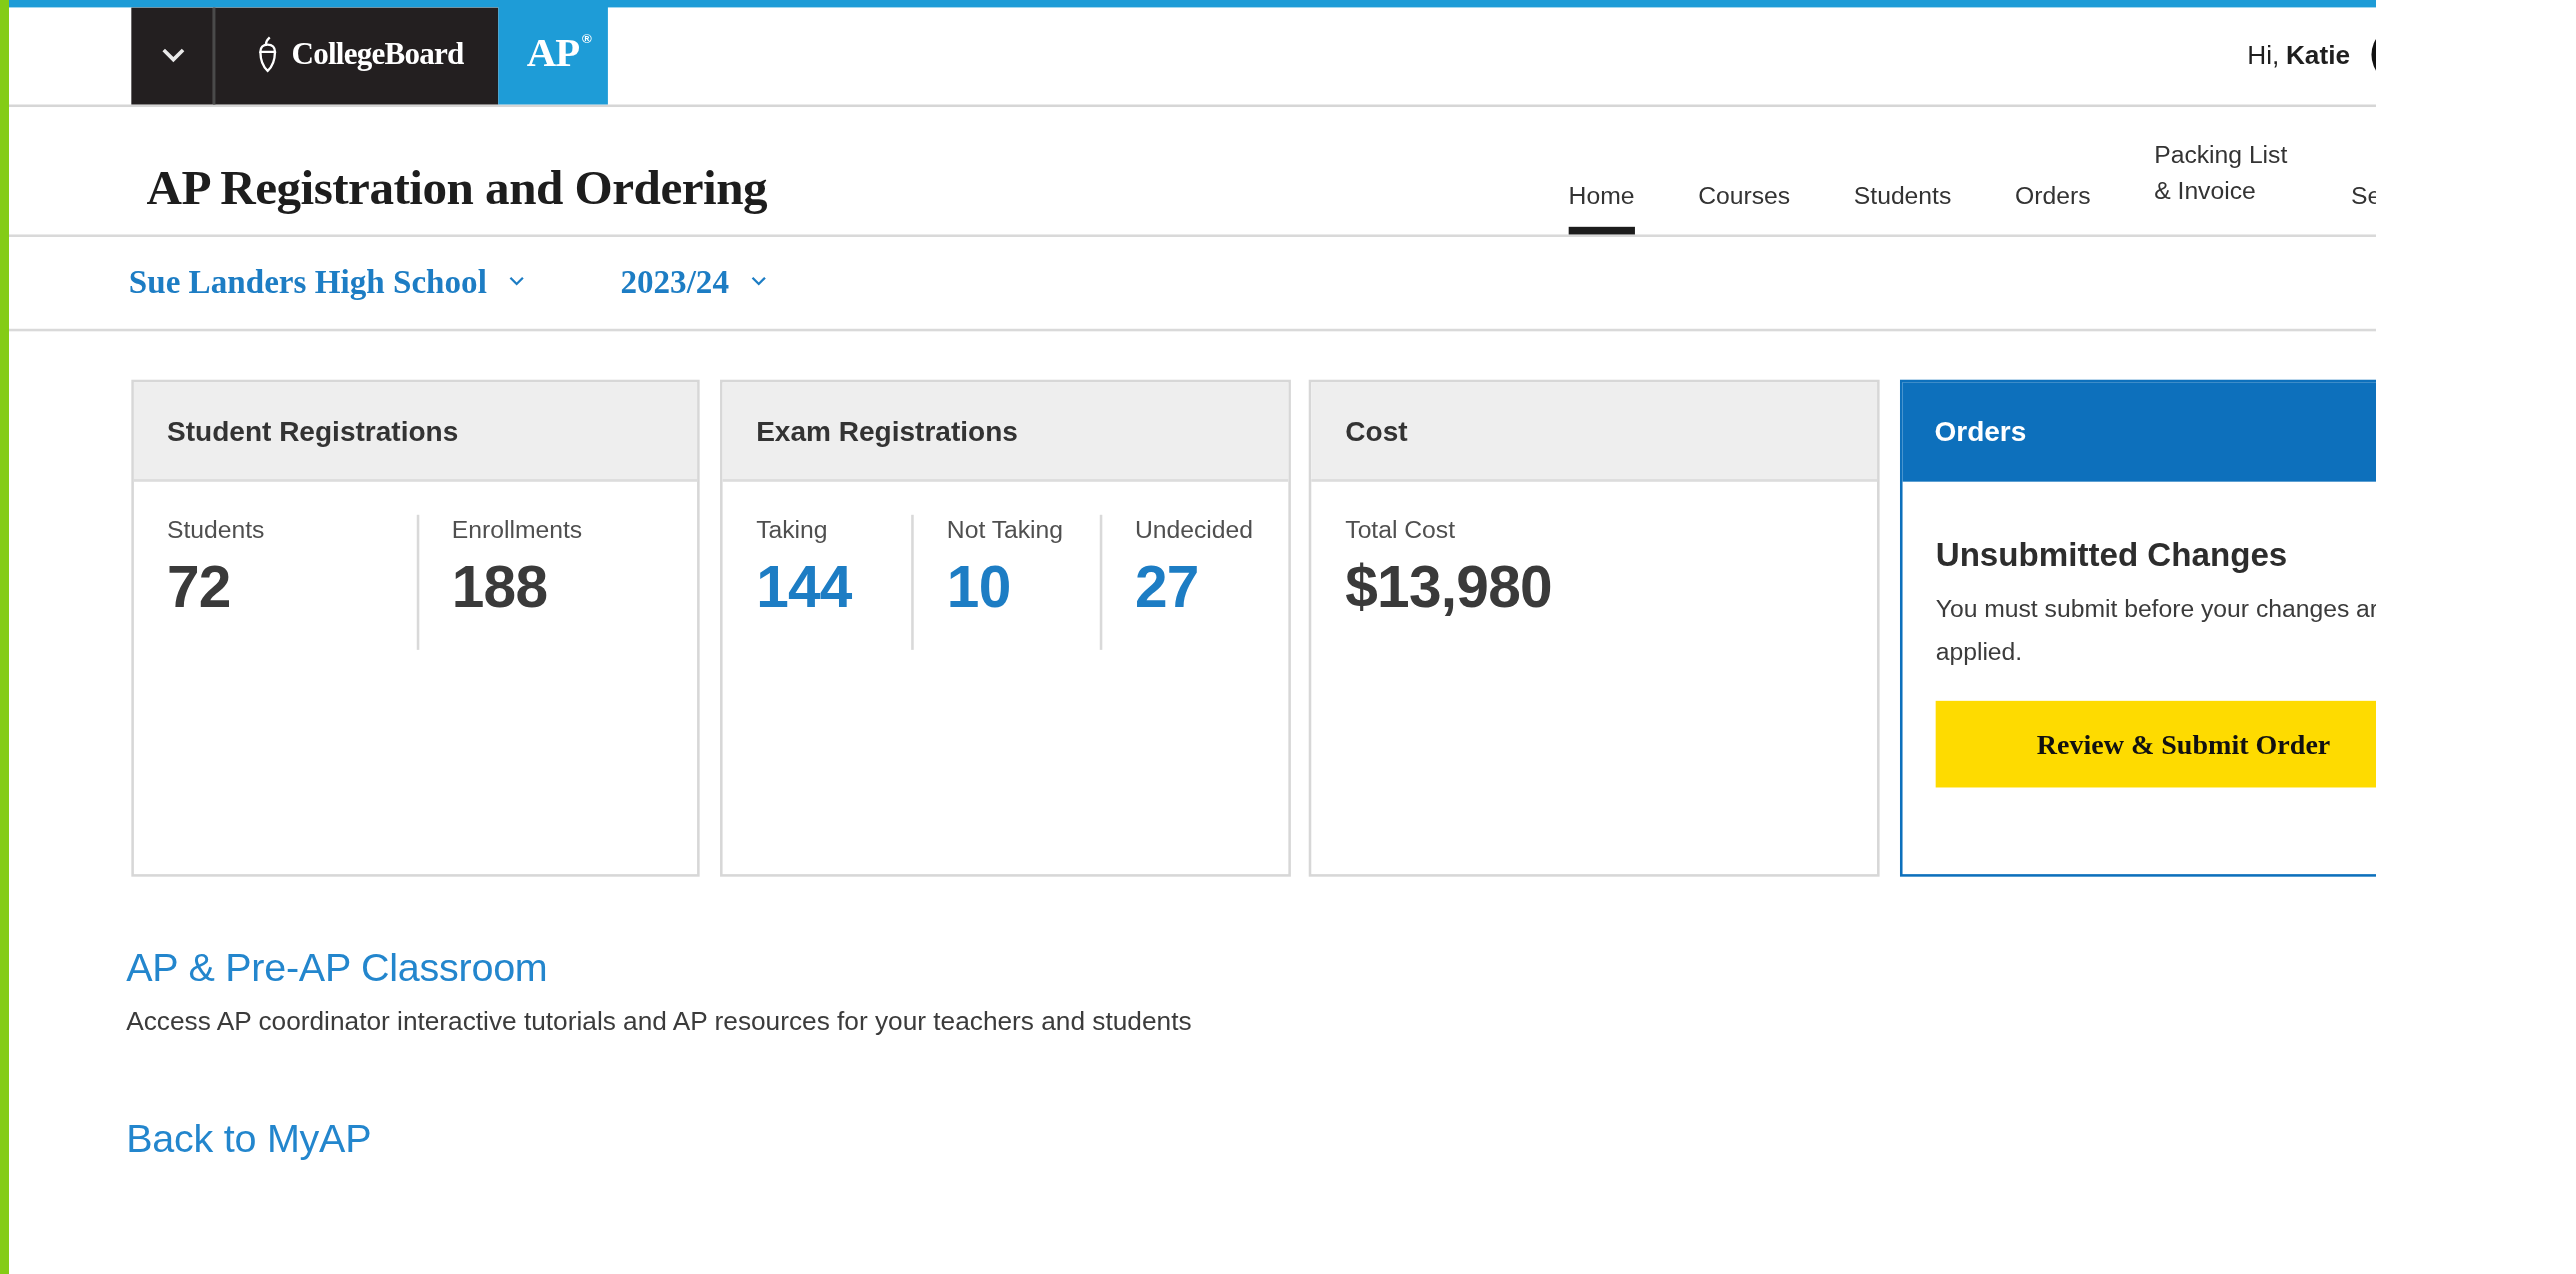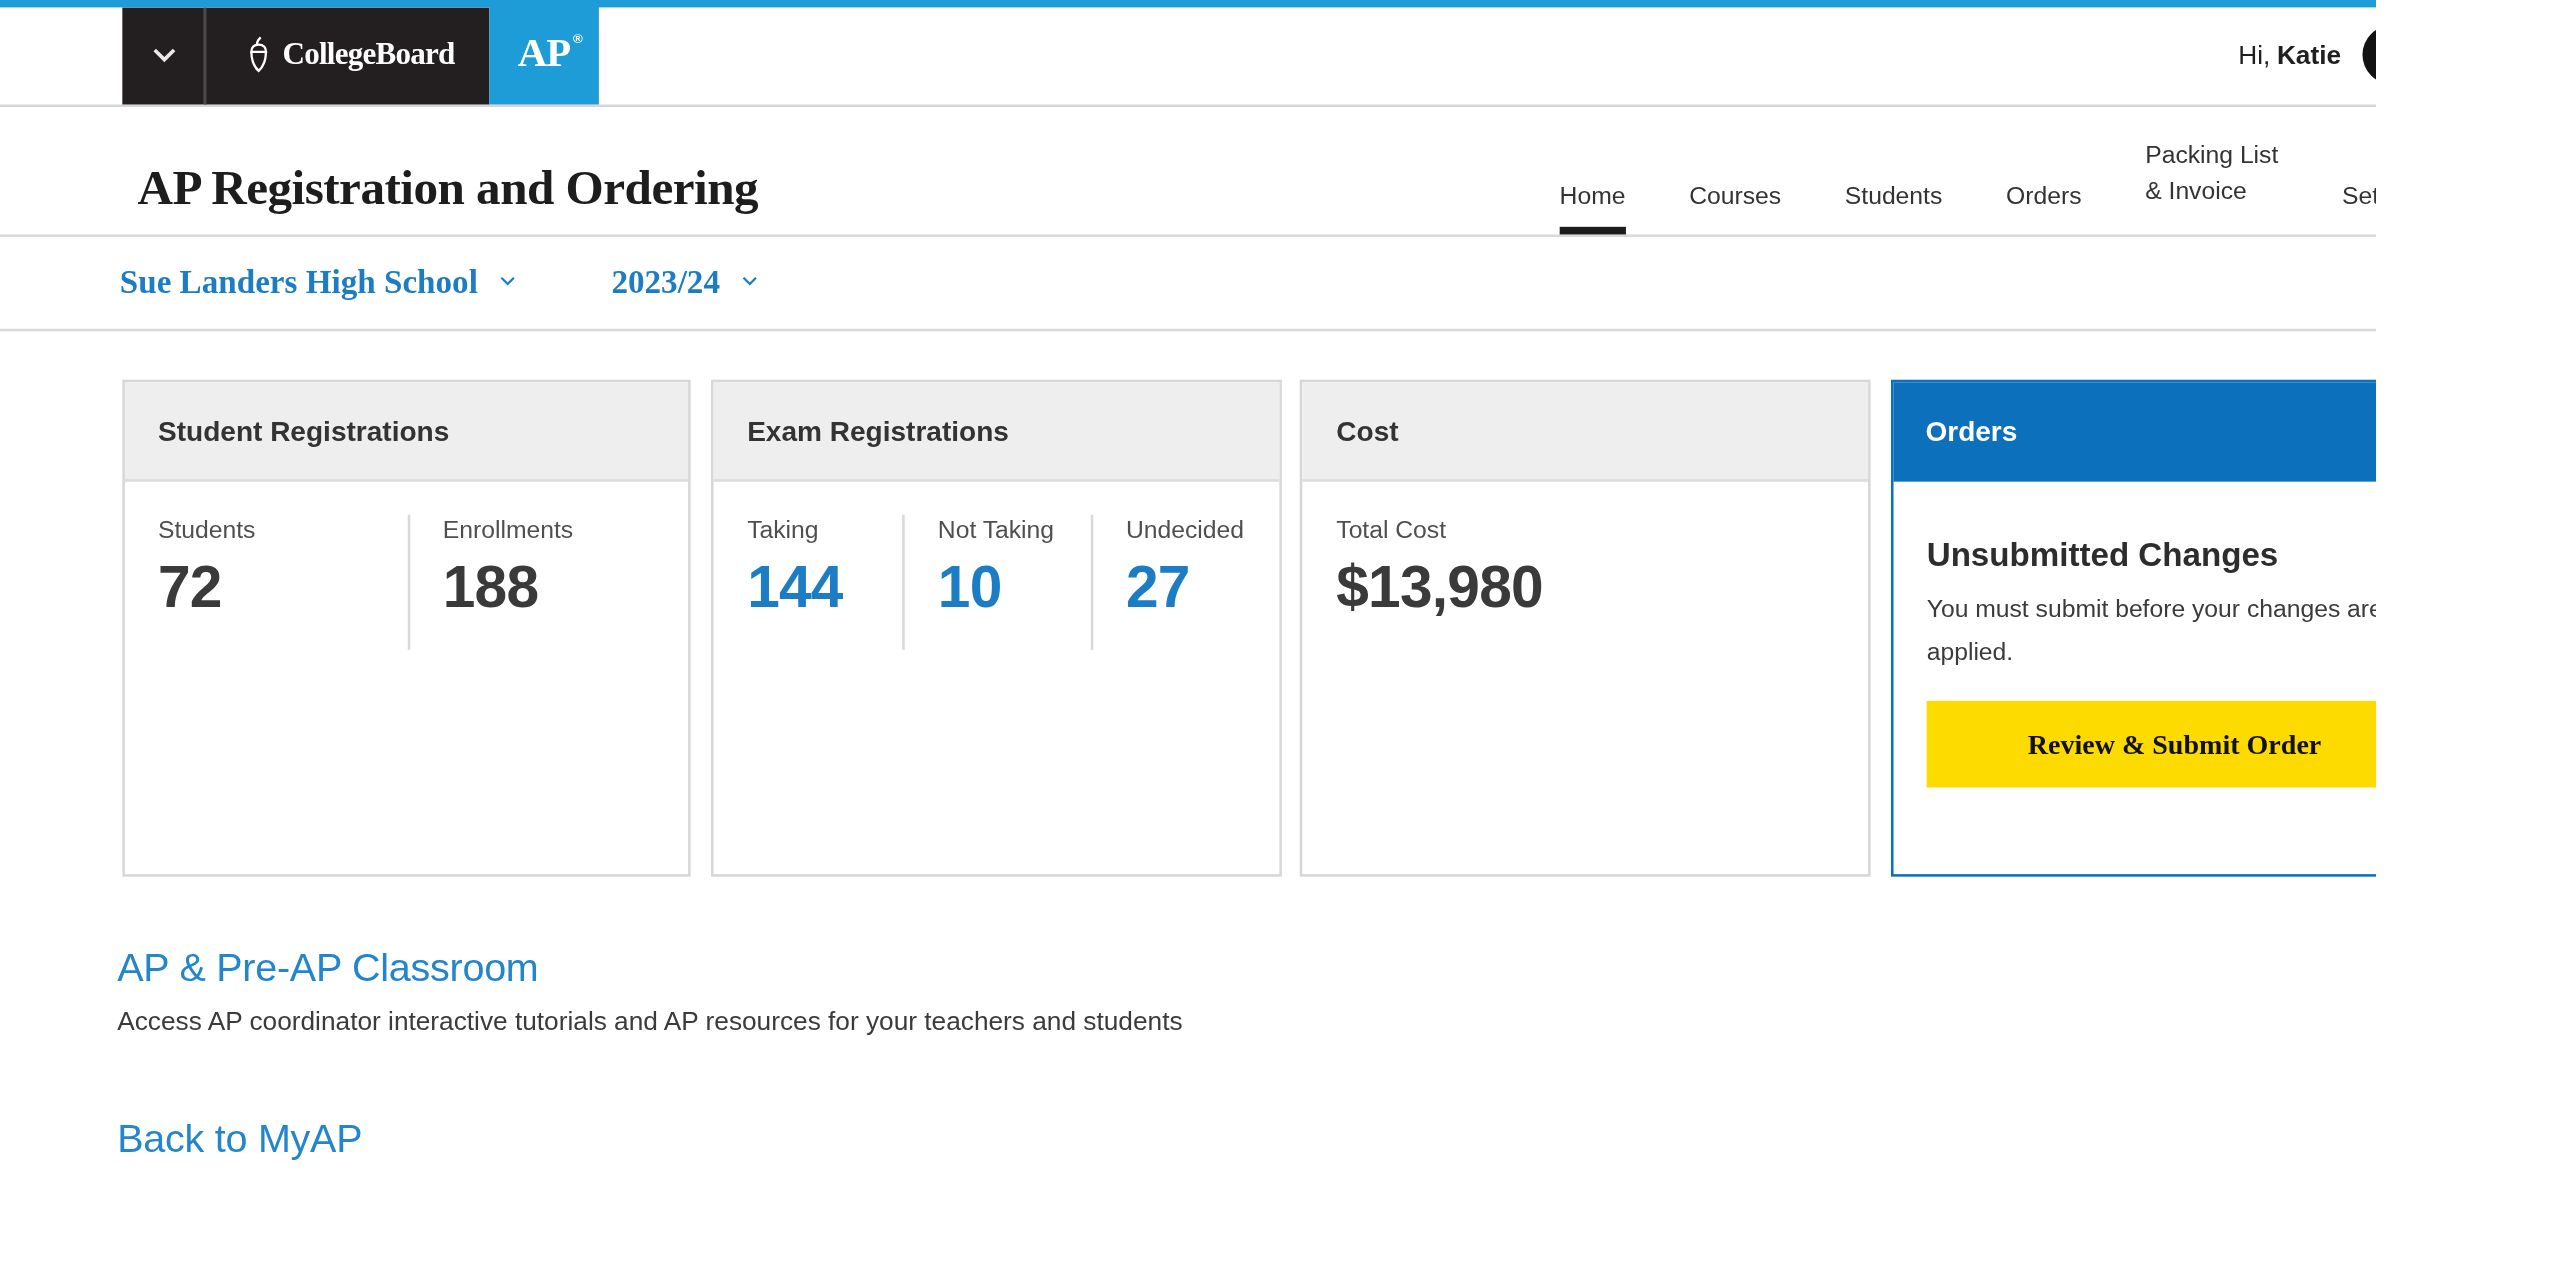--- a/index.html
+++ b/index.html
@@ -1,18 +1,18 @@
 <!DOCTYPE html>
 <html style="font-size:10.3px"><head>
 <meta charset="utf-8">
 <style>
   * { margin:0; padding:0; box-sizing:border-box; }
   html,body { background:#ffffff; }
   .viewport {
-    width:2376px; height:1274px; overflow:hidden; position:relative; background:#84cc16;
+    width:2376px; height:1274px; overflow:hidden; position:relative; background:#84cc16;padding-left:9px;
   }
   .page {
     width:1011px; height:500px;
     transform:scale(2.5485); transform-origin:0 0;
     font-family:"Liberation Sans", sans-serif;
     color:#333; background:#fff;
   }
 
   
   .top-strip { height:2.6px; background:#1e9cd7; }

